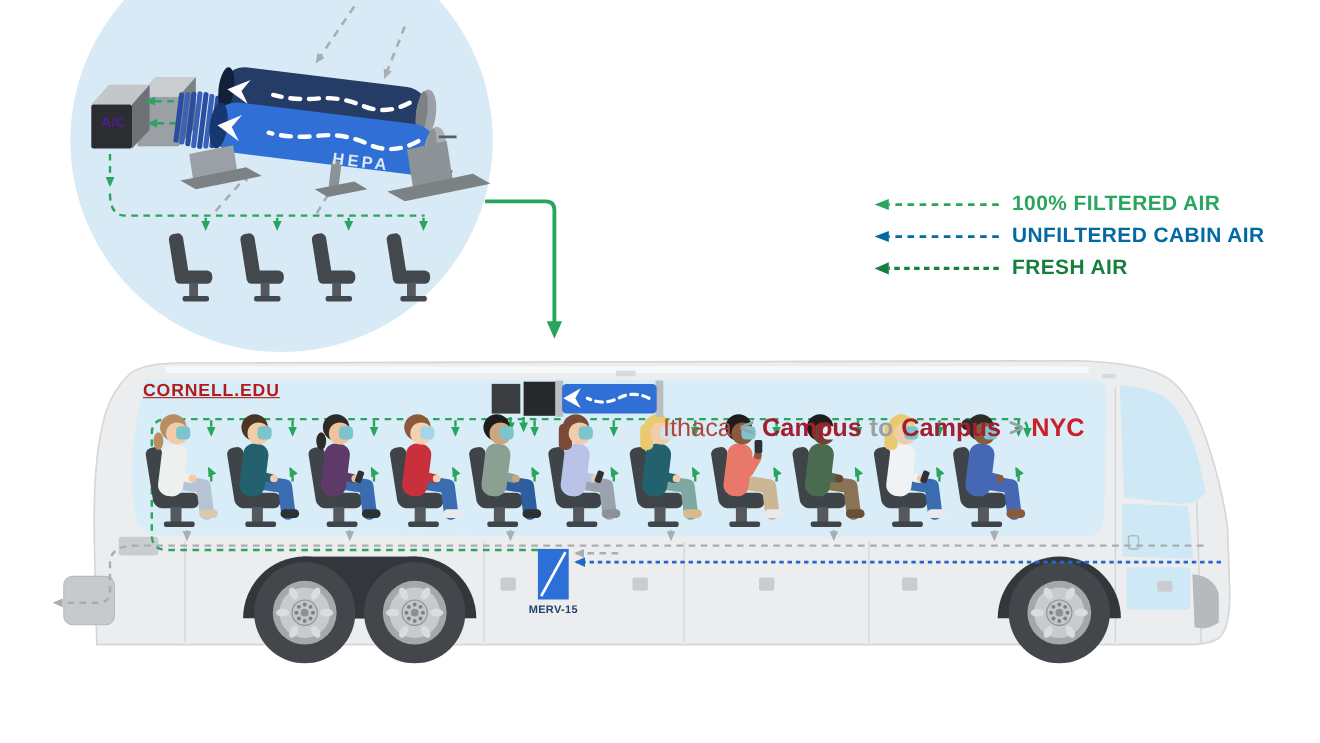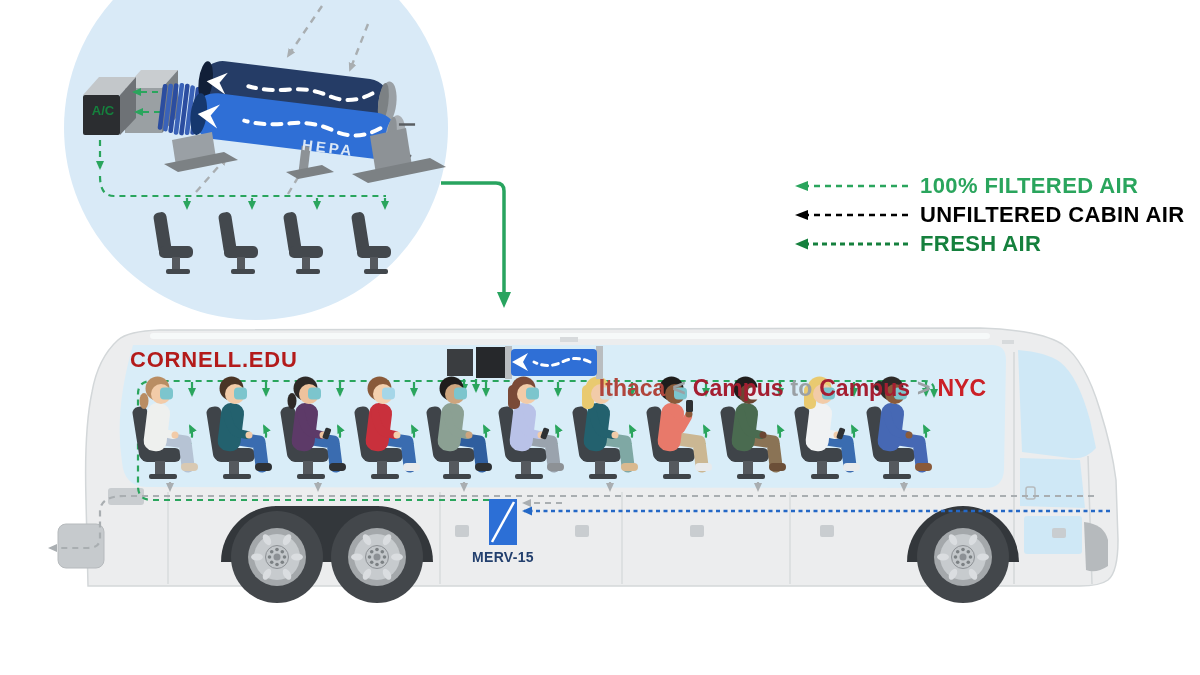--- a/index.html
+++ b/index.html
@@ -2,29 +2,29 @@
 <html style="--green: #2aa55d; --gray: #a9aeb1; --blue: #2468c6; --cornell-red: #b31b1b; --route-dark-red: #a41e31; --nyc-red: #cb2027; --ithaca-red: #b0453c; --separator-gray: #9ba0a4; --merv-navy: #23406e;"><head>
 <meta charset="utf-8">
 <style>
   html,body{margin:0;padding:0;background:#fff;}
   .canvas{position:relative;width:1200px;height:675px;background:#fff;overflow:hidden;
           font-family:"Liberation Sans",sans-serif;}
   .scene{position:absolute;left:0;top:0;}
   .overlay{position:absolute;white-space:nowrap;}
   .legend{position:absolute;left:792px;top:176px;display:flex;flex-direction:column;gap:9px;}
   .legend-row{display:flex;align-items:center;gap:10px;height:20px;}
-  .legend-label{font-weight:700;font-size:22px;letter-spacing:.4px;}
-  .brand{left:130px;top:347px;font-size:22px;font-weight:800;letter-spacing:.8px;color:var(--cornell-red);}
+  .legend-label{font-weight:700;font-size:19px;letter-spacing:.4px;}
+  .brand{left:130px;top:347px;font-size:16px;font-weight:800;letter-spacing:.8px;color:var(--cornell-red);text-decoration:underline;}
   .route{right:214px;top:343px;font-size:23px;display:flex;gap:7px;align-items:baseline;}
-  .rt-light{color:var(--ithaca-red);font-weight:700;margin-top:32px;}
+  .rt-light{color:var(--ithaca-red);font-weight:400;margin-top:32px;}
   .rt-sep{color:var(--separator-gray);font-weight:700;}
   .rt-bold{color:var(--route-dark-red);font-weight:800;margin-top:16px;}
   .rt-nyc{color:var(--nyc-red);font-weight:700;}
-  .merv-label{left:461px;top:549px;width:84px;text-align:center;font-size:14px;font-weight:600;color:var(--merv-navy);letter-spacing:.3px;}
-  .ac-label{left:85px;top:103px;width:36px;text-align:center;font-size:13px;font-weight:700;color:#15803d;}
+  .merv-label{left:461px;top:549px;width:84px;text-align:center;font-size:10px;font-weight:600;color:var(--merv-navy);letter-spacing:.3px;}
+  .ac-label{left:85px;top:103px;width:36px;text-align:center;font-size:13px;font-weight:700;color:#4c1d95;}
   .hepa-label{left:302px;top:139px;font-size:15px;font-weight:600;letter-spacing:3px;color:#dce8f6;transform:rotate(7deg);}
   .dash-g{stroke:var(--green);stroke-width:2.2;fill:none;stroke-dasharray:6 5;}
   .dash-gray{stroke:var(--gray);stroke-width:2.2;fill:none;stroke-dasharray:6 5;}
   .dash-blue{stroke:var(--blue);stroke-width:2.6;fill:none;stroke-dasharray:4 3.5;}
 </style>
 </head>
 <body>
 
 <div class="canvas">
 
@@ -485,21 +485,21 @@
 </svg>
 
 <div class="legend">
   <div class="legend-row" style="color: rgb(42, 165, 93);">
     <svg width="118" height="12">
       <line x1="116" y1="6" x2="16" y2="6" stroke="currentColor" stroke-width="2.5" stroke-dasharray="6 5"></line>
       <polygon points="16,1 3,6 16,11" fill="currentColor"></polygon>
     </svg>
     <span class="legend-label">100% FILTERED AIR</span>
   </div>
-  <div class="legend-row" style="color: #000000; align-items: center;">
+  <div class="legend-row" style="color: #0369a1; align-items: center;">
     <svg width="118" height="12">
       <line x1="116" y1="6" x2="16" y2="6" stroke="currentColor" stroke-width="2.5" stroke-dasharray="6 5"></line>
       <polygon points="16,1 3,6 16,11" fill="currentColor"></polygon>
     </svg>
     <span class="legend-label">UNFILTERED CABIN AIR</span>
   </div>
   <div class="legend-row" style="color: #15803d;">
     <svg width="118" height="12">
       <line x1="116" y1="6" x2="16" y2="6" stroke="currentColor" stroke-width="3" stroke-dasharray="5 4"></line>
       <polygon points="16,0.5 3,6 16,11.5" fill="currentColor"></polygon>

